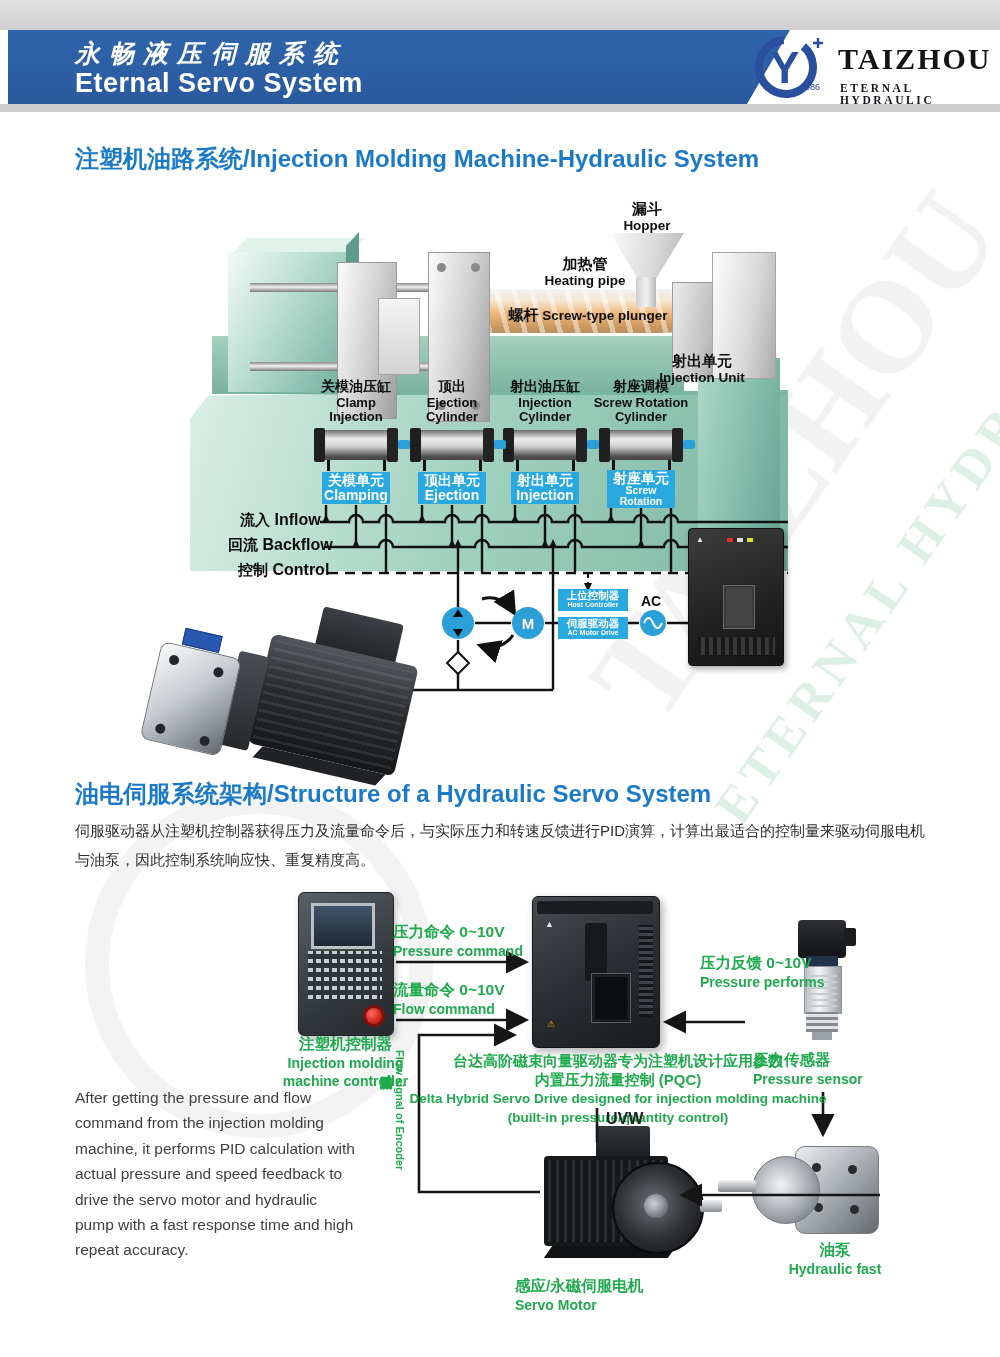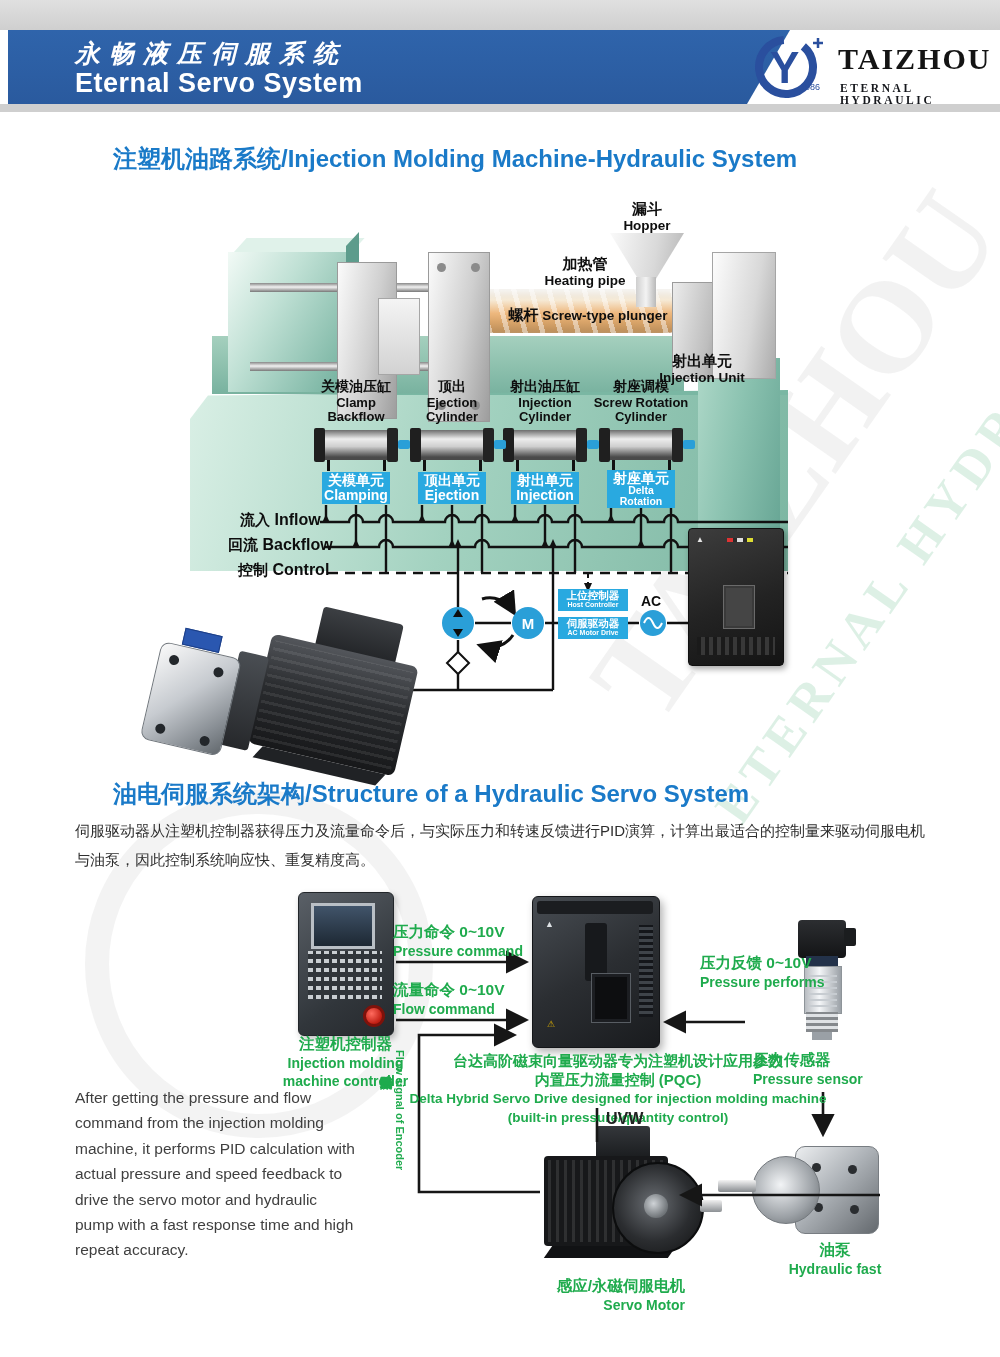--- a/index.html
+++ b/index.html
@@ -19,21 +19,21 @@
   .logo-sub{left:840px;top:82px;font-family:"Liberation Serif",serif;font-weight:700;
             font-size:11.5px;color:#16181d;letter-spacing:2.6px;}
   
   .wm-ring{left:85px;top:790px;width:300px;height:300px;border:24px solid #a8a8a8;border-radius:50%;opacity:.14;}
   .wm-taizhou{left:560px;top:660px;font-family:"Liberation Serif",serif;font-weight:700;font-size:130px;
               color:#9a9a9a;opacity:.12;transform:rotate(-55deg);transform-origin:left top;white-space:nowrap;}
   .wm-eh{left:703px;top:800px;font-family:"Liberation Serif",serif;font-weight:700;font-size:52px;
          color:#3aa96c;opacity:.17;transform:rotate(-55deg);transform-origin:left top;
          letter-spacing:7px;white-space:nowrap;}
   
-  .s-title{color:#1a7ac8;font-size:24px;font-weight:700;white-space:nowrap;margin-left:38px;}
+  .s-title{color:#1a7ac8;font-size:24px;font-weight:700;white-space:nowrap;}
   .t1{left:75px;top:143px;} .t2{left:75px;top:778px;}
   .s2-para{left:75px;top:816px;width:864px;font-size:15px;line-height:1.95;color:#2e2e2e;}
   .en-para{left:75px;top:1085px;width:284px;font-size:15.5px;line-height:1.64;color:#3f3f3f;}
   
   .m-floor{left:212px;top:336px;width:472px;height:58px;background:linear-gradient(#a5d0be,#78b29f);z-index:1;}
   .slab{left:190px;top:390px;width:598px;height:176px;z-index:1;
         background:linear-gradient(105deg,#d9efe5,#a3d2c0 45%,#7cb6a2);
         clip-path:polygon(0 16%,3% 3%,100% 0,100% 100%,0 100%);border-top:5px solid #7ab7a3;}
   .pedestal{left:698px;top:358px;width:82px;height:262px;z-index:2;
             background:linear-gradient(100deg,#aed8c8,#8cc3b1 40%,#5f9f8e);}
@@ -181,21 +181,21 @@
   .pmp2-flange{left:752px;top:1156px;width:66px;height:66px;border-radius:50%;z-index:5;
       background:radial-gradient(circle at 42% 42%,#f2f4f6,#9ca1a6 60%,#5d6266);border:1px solid #74797e;}
   .pmp2-shaft{left:718px;top:1180px;width:38px;height:12px;background:linear-gradient(#f4f4f4,#878b8f);border-radius:2px;z-index:5;}
   .arrows2{left:0;top:880px;z-index:6;}
   
   .glabel{color:#1fab4d;font-weight:700;z-index:7;}
   .glabel .gzh{display:block;font-size:15.5px;} .glabel .gen{display:block;font-size:14px;line-height:1.25;}
   .g-pcmd{left:393px;top:922px;} .g-fcmd{left:393px;top:980px;} .g-fb{left:700px;top:953px;}
   .g-sensor{left:753px;top:1050px;width:140px;text-align:left;}
   .g-ctrl{left:258px;top:1034px;width:175px;text-align:center;}
-  .g-motor{left:515px;top:1276px;width:170px;text-align:right;}
+  .g-motor{left:515px;top:1276px;width:170px;text-align:left;}
   .g-pump{left:765px;top:1240px;width:140px;text-align:center;}
   .g-note{left:398px;top:1052px;width:440px;text-align:center;color:#1fab4d;font-weight:700;z-index:7;}
   .g-note .n1{font-size:15px;} .g-note .n2{font-size:15px;} .g-note .n3,.g-note .n4{font-size:13.5px;line-height:1.4;}
   .uvw{left:606px;top:1110px;font-size:16px;font-weight:700;color:#222;z-index:7;}
   .vtext{writing-mode:vertical-rl;text-orientation:mixed;color:#1fab4d;font-weight:700;z-index:7;}
   .enc-en{left:394px;top:1050px;height:160px;font-size:11px;}
   .enc-zh{left:377px;top:1066px;height:120px;font-size:12.5px;}
 </style>
 </head>
 <body>
@@ -248,21 +248,21 @@
   <div class="abs mlabel lab-screw">
     <span class="zh">螺杆</span><span class="en"> Screw-type plunger</span>
   </div>
   <div class="abs mlabel lab-iu">
     <span class="zh">射出单元</span>
     <span class="en">Injection Unit</span>
   </div>
 
   <div class="abs cyl-group cg1">
     <span class="zh">关模油压缸</span>
-    <span class="en">Clamp Backflow</span>
+    <span class="en">Clamp Injection</span>
   </div>
   <div class="abs cyl-group cg2">
     <span class="zh">顶出</span>
     <span class="en">Ejection Cylinder</span>
   </div>
   <div class="abs cyl-group cg3">
     <span class="zh">射出油压缸</span>
     <span class="en">Injection Cylinder</span>
   </div>
   <div class="abs cyl-group cg4">
@@ -294,21 +294,21 @@
   <div class="abs cyl-box bx2">
     <span class="bzh">顶出单元</span>
     <span class="ben">Ejection</span>
   </div>
   <div class="abs cyl-box bx3">
     <span class="bzh">射出单元</span>
     <span class="ben">Injection</span>
   </div>
   <div class="abs cyl-box bx4">
     <span class="bzh">射座单元</span>
-    <span class="ben">Delta Rotation</span>
+    <span class="ben">Screw Rotation</span>
   </div>
 
   <div class="abs flabel fl-in">
     <span class="zh">流入</span><span class="en"> Inflow</span>
   </div>
   <div class="abs flabel fl-back">
     <span class="zh">回流</span><span class="en"> Backflow</span>
   </div>
   <div class="abs flabel fl-ctl">
     <span class="zh">控制</span><span class="en"> Control</span>

